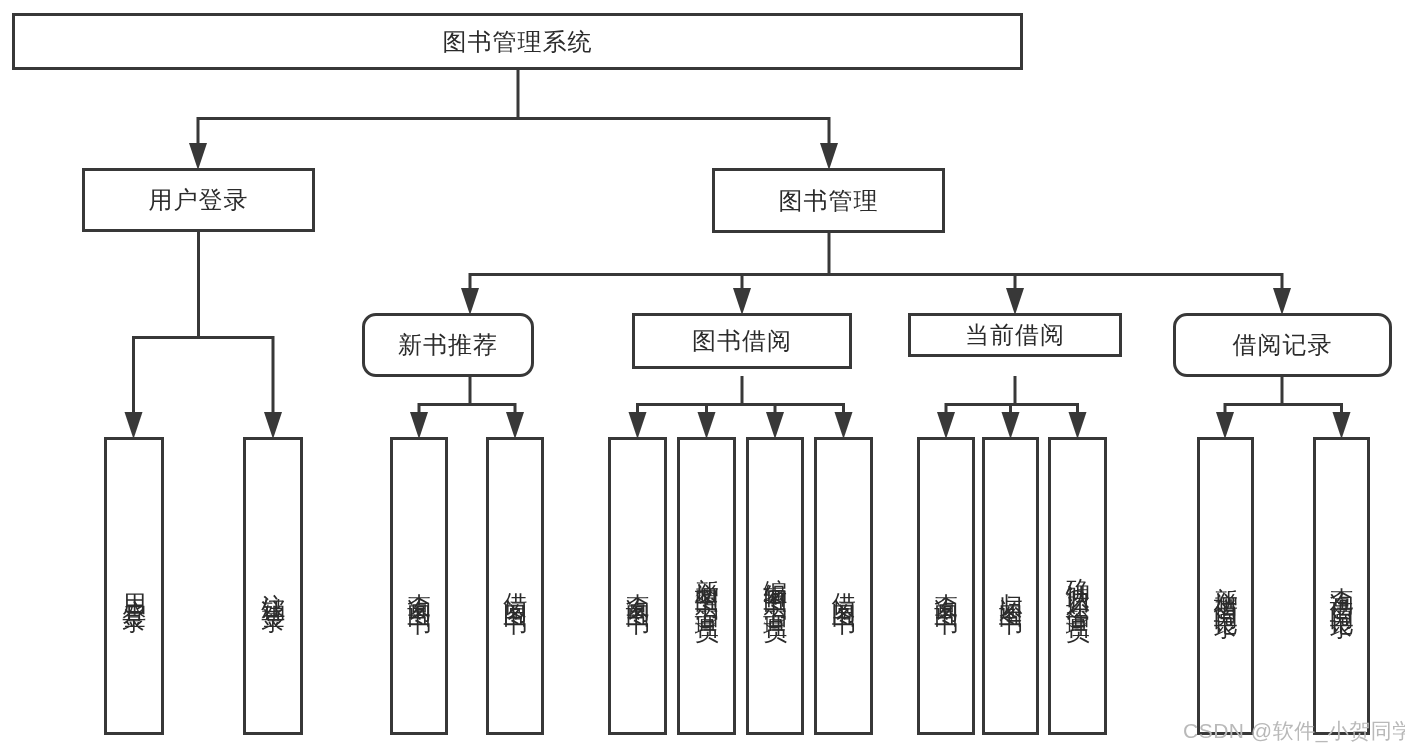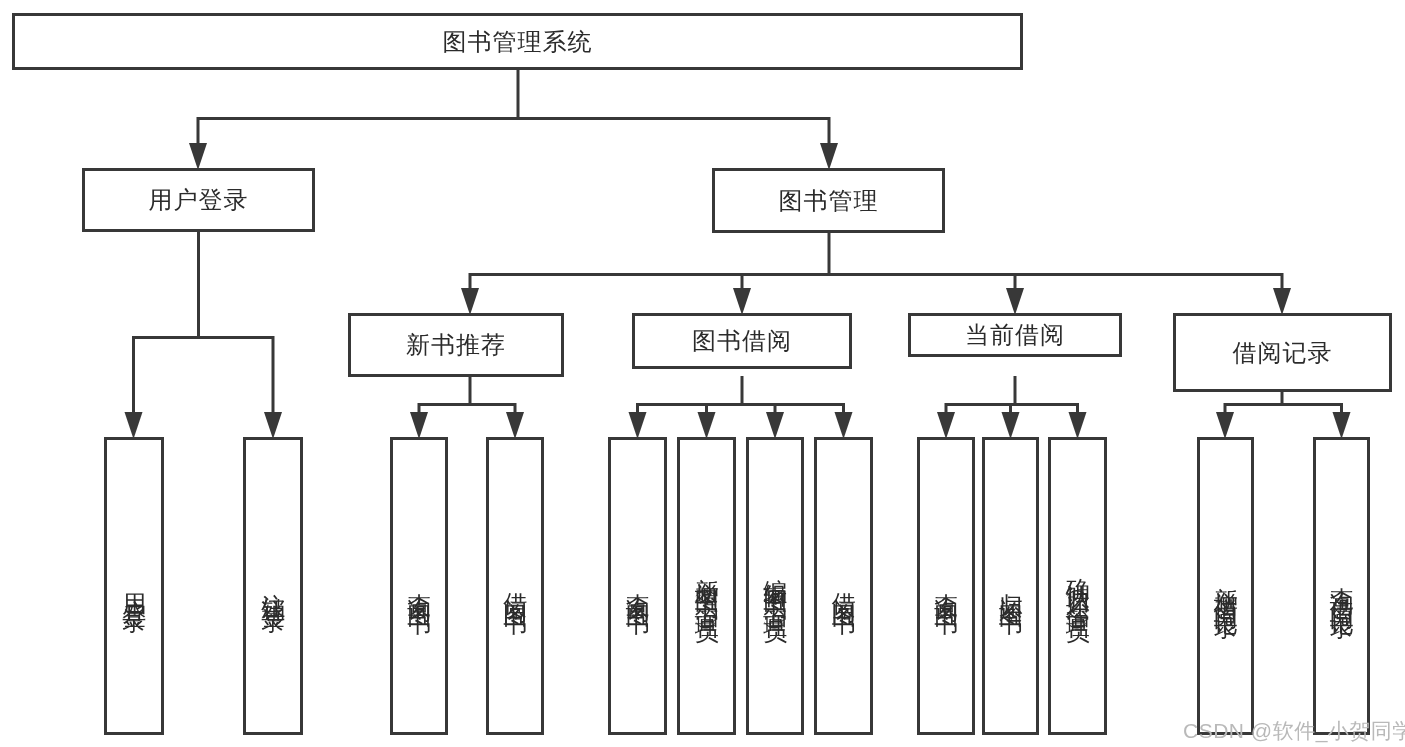--- a/index.html
+++ b/index.html
@@ -96,30 +96,30 @@
     <span>图书管理系统</span>
   </div>
 
   <div class="node" style="left:82px;top:168px;width:233px;height:64px;">
     <span>用户登录</span>
   </div>
   <div class="node" style="left:712px;top:168px;width:233px;height:65px;">
     <span>图书管理</span>
   </div>
 
-  <div class="node" style="left:348px;top:313px;width:216px;height:64px;">
+  <div class="node" style="left:362px;top:313px;width:172px;height:64px;border-radius:14px;">
     <span>新书推荐</span>
   </div>
   <div class="node" style="left:632px;top:313px;width:220px;height:56px;">
     <span>图书借阅</span>
   </div>
   <div class="node" style="left:908px;top:313px;width:214px;height:44px;font-family:Liberation Mono, monospace;">
     <span>当前借阅</span>
   </div>
-  <div class="node" style="left:1173px;top:313px;width:219px;height:79px;">
+  <div class="node" style="left:1173px;top:313px;width:219px;height:64px;border-radius:14px;">
     <span>借阅记录</span>
   </div>
 
   <div class="node leaf" style="left:104px;top:437px;width:60px;height:298px;">
     <span>用户登录</span>
   </div>
   <div class="node leaf" style="left:243px;top:437px;width:60px;height:298px;">
     <span>注销登录</span>
   </div>
 

